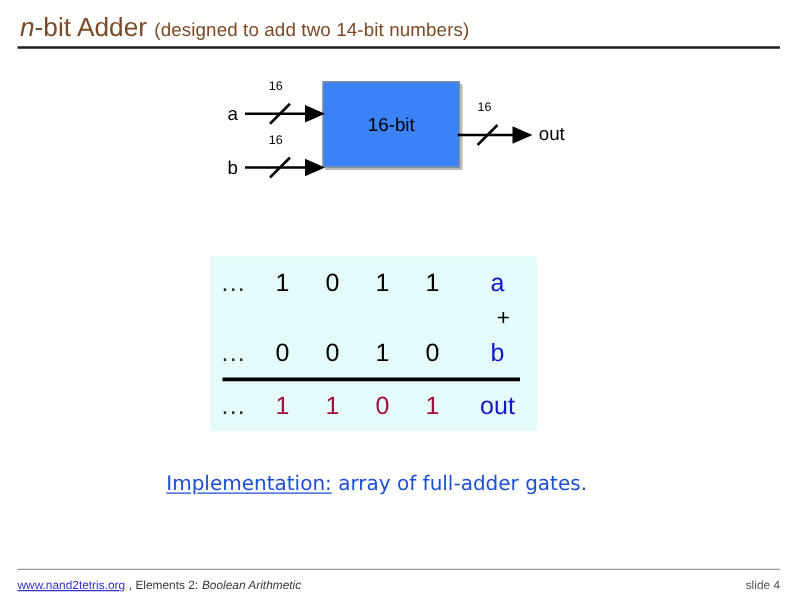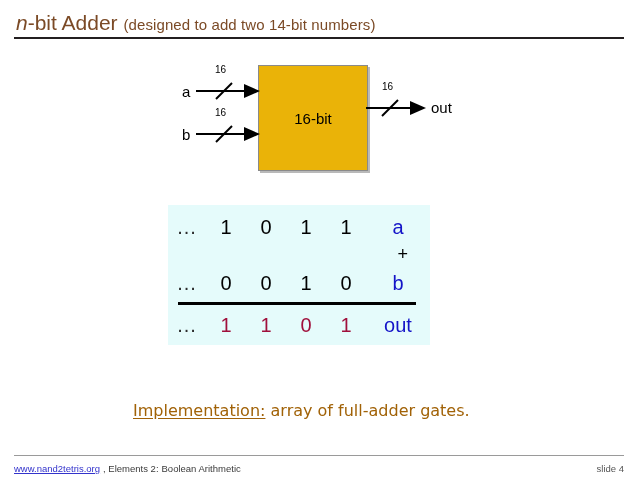--- a/index.html
+++ b/index.html
@@ -51,22 +51,22 @@
     left: 0;
     top: 52px;
     width: 638px;
     height: 120px;
   }
   #adder-box {
     position: absolute;
     left: 258px;
     top: 13px;
     width: 110px;
-    height: 106px;
-    background: #eab308;
+    height: 69px;
+    background: #3b82f6;
     border: 1px solid #8a8a8a;
     box-shadow: 2px 2px 0 0 #b9b9b9;
     box-sizing: border-box;
   }
   #adder-box-label {
     position: absolute;
     left: 0;
     top: 50%;
     transform: translateY(-50%);
     width: 100%;
@@ -146,25 +146,25 @@
     top: 97px;
     width: 238px;
     height: 0;
     border-top: 3px solid #000;
   }
 
   
   #impl-note {
     position: absolute;
     left: 133px;
-    top: 400px;
+    top: 376px;
     font-family: "DejaVu Sans", sans-serif;
     font-size: 16px;
     line-height: 22px;
-    color: #a16207;
+    color: #1d4ed8;
     white-space: nowrap;
   }
   #impl-note .impl-underline {
     text-decoration: underline;
     text-underline-offset: 2px;
   }
 
   
   #footer-rule {
     position: absolute;
@@ -190,20 +190,21 @@
   }
   #footer-citation {
     display: flex;
     align-items: center;
     gap: 3px;
   }
   #footer-link {
     color: #3333cc;
   }
   #footer-chapter-title {
+    font-style: italic;
   }
   #footer-slide {
     color: #555;
   }
 </style>
 </head>
 <body>
 
 <div id="slide-title">
   <span class="title-italic">n</span><span class="title-main">-bit Adder</span>

